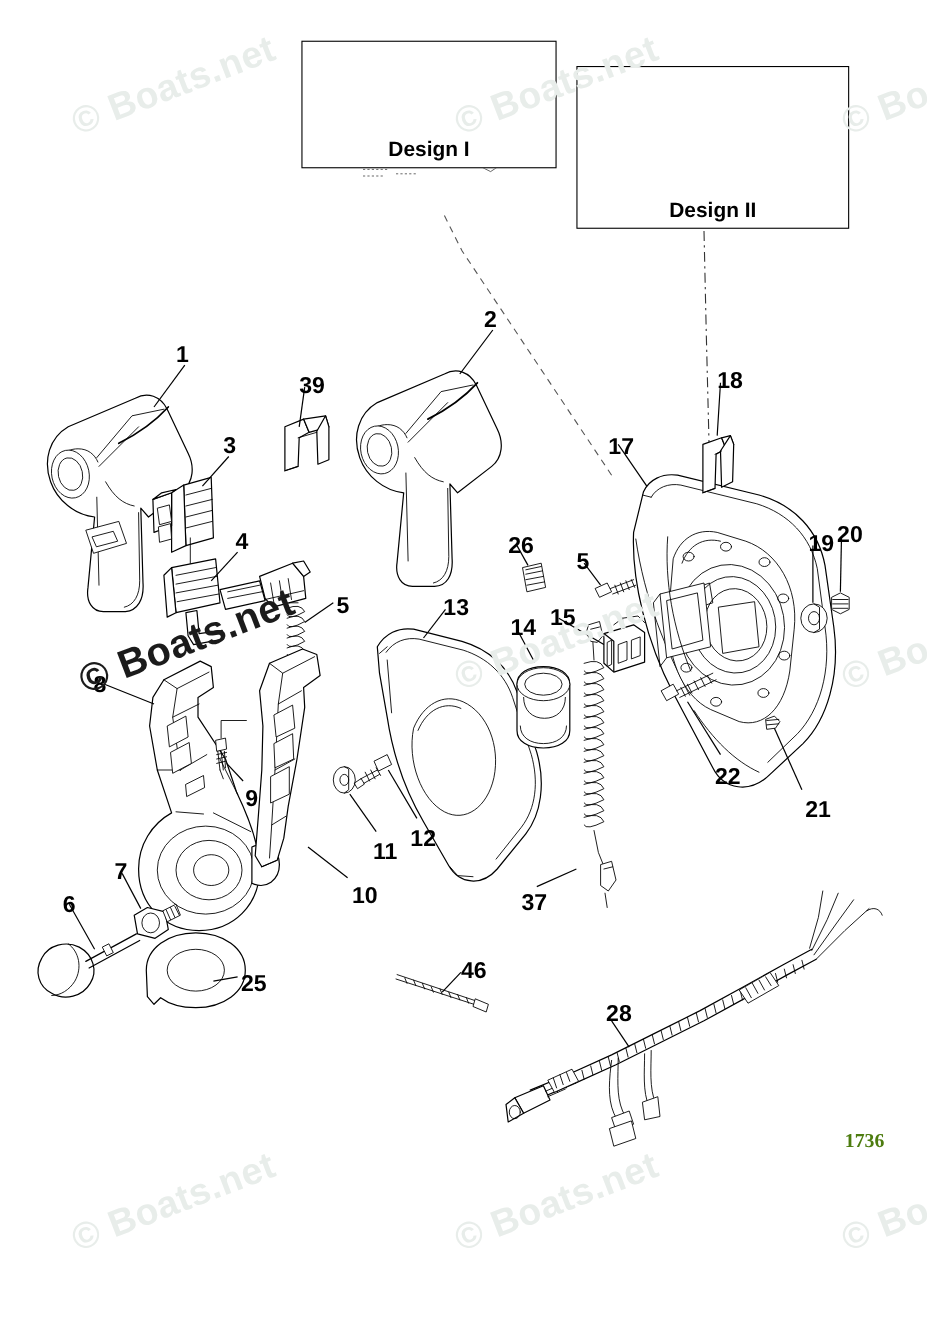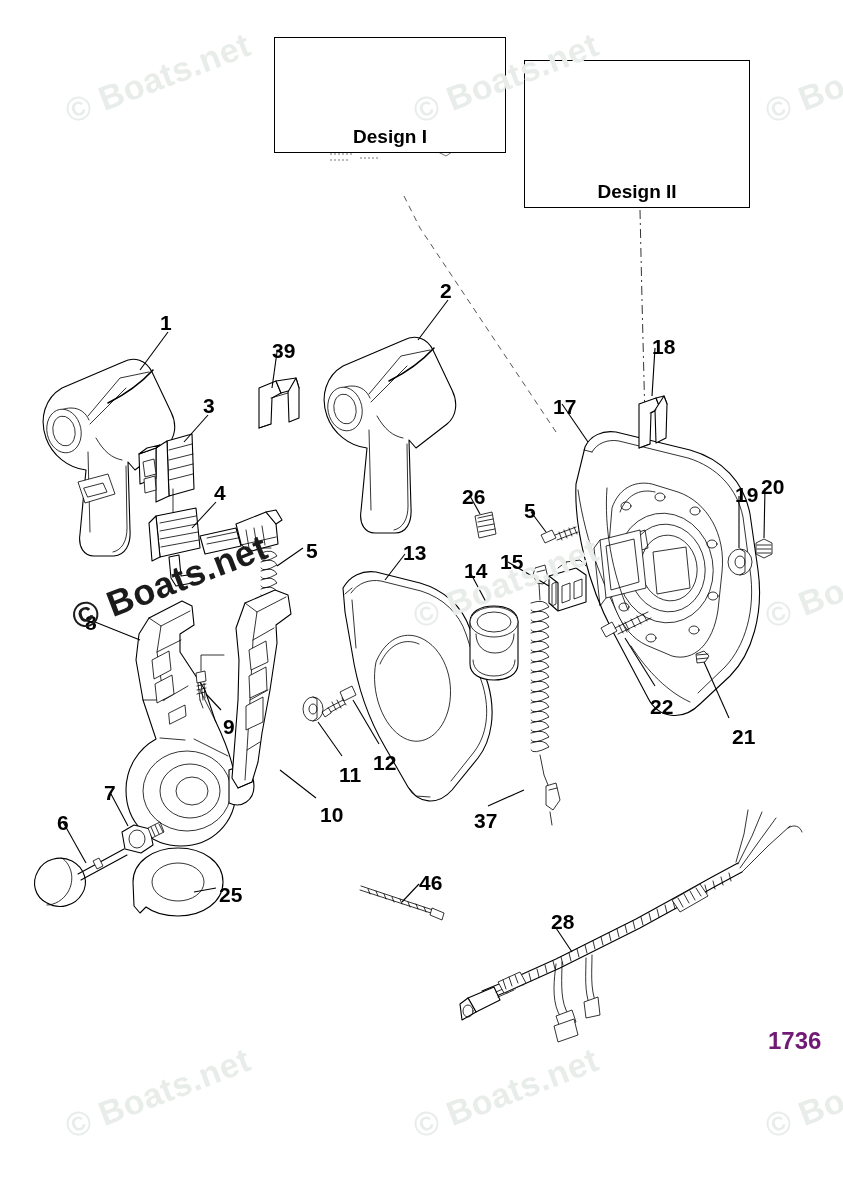--- a/index.html
+++ b/index.html
@@ -50,24 +50,24 @@
     font-family:"Liberation Sans", sans-serif;
     font-weight:bold;
     font-size:21px;
     color:#000;
     line-height:1;
     white-space:nowrap;
     user-select:none;
   }
   .dwgno{
     position:absolute;
-    font-family:Liberation Sans, sans-serif;
+    font-family:Liberation Serif, serif;
     font-weight:bold;
-    font-size:24px;
-    color:#701a75;
+    font-size:18px;
+    color:#4d7c0f;
     letter-spacing:0px;
   }
 
   svg.art{position:absolute;left:0;top:0;width:843px;height:1200px;pointer-events:none;}
   svg.art *{vector-effect:non-scaling-stroke;}
   .ln{fill:none;stroke:#000;stroke-width:1.1;stroke-linecap:round;stroke-linejoin:round;}
   .ln-t{fill:none;stroke:#000;stroke-width:0.8;stroke-linecap:round;stroke-linejoin:round;}
   .ln-h{fill:none;stroke:#000;stroke-width:1.6;stroke-linecap:round;stroke-linejoin:round;}
   .leader{fill:none;stroke:#000;stroke-width:1.1;}
   .dash{fill:none;stroke:#555;stroke-width:1.0;stroke-dasharray:6 5;}
@@ -496,21 +496,21 @@
       <path class="leader" d="M470,496 L480,514"></path>
       <path class="leader" d="M419,884 L402,902"></path>
       <path class="leader" d="M556,928 L572,952"></path>
     </g>
 
   </svg>
 
   <div class="inset" id="inset-0" style="left: 274px; top: 37px; width: 232px; height: 116px;">
     <div class="caption">Design I</div>
   </div>
-  <div class="inset" id="inset-1" style="left: 524px; top: 60px; width: 226px; height: 148px;">
+  <div class="inset" id="inset-1" style="left: 524px; top: 60px; width: 248px; height: 148px;">
     <div class="caption">Design II</div>
   </div>
 
   <div id="callout-layer">
       <div class="cal" style="left: 160px; top: 312px;">1</div>
       <div class="cal" style="left: 440px; top: 280px;">2</div>
       <div class="cal" style="left: 203px; top: 395px;">3</div>
       <div class="cal" style="left: 214px; top: 482px;">4</div>
       <div class="cal" style="left: 306px; top: 540px;">5</div>
       <div class="cal" style="left: 57px; top: 812px;">6</div>

